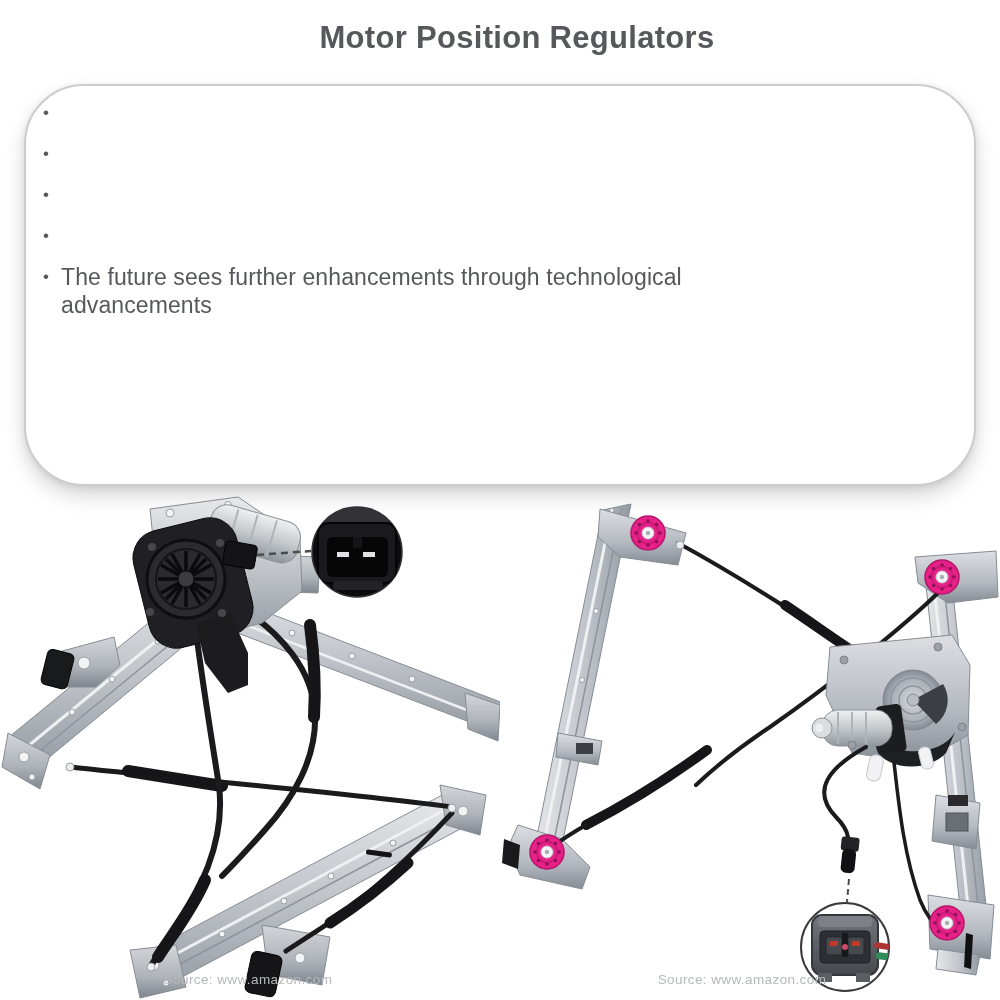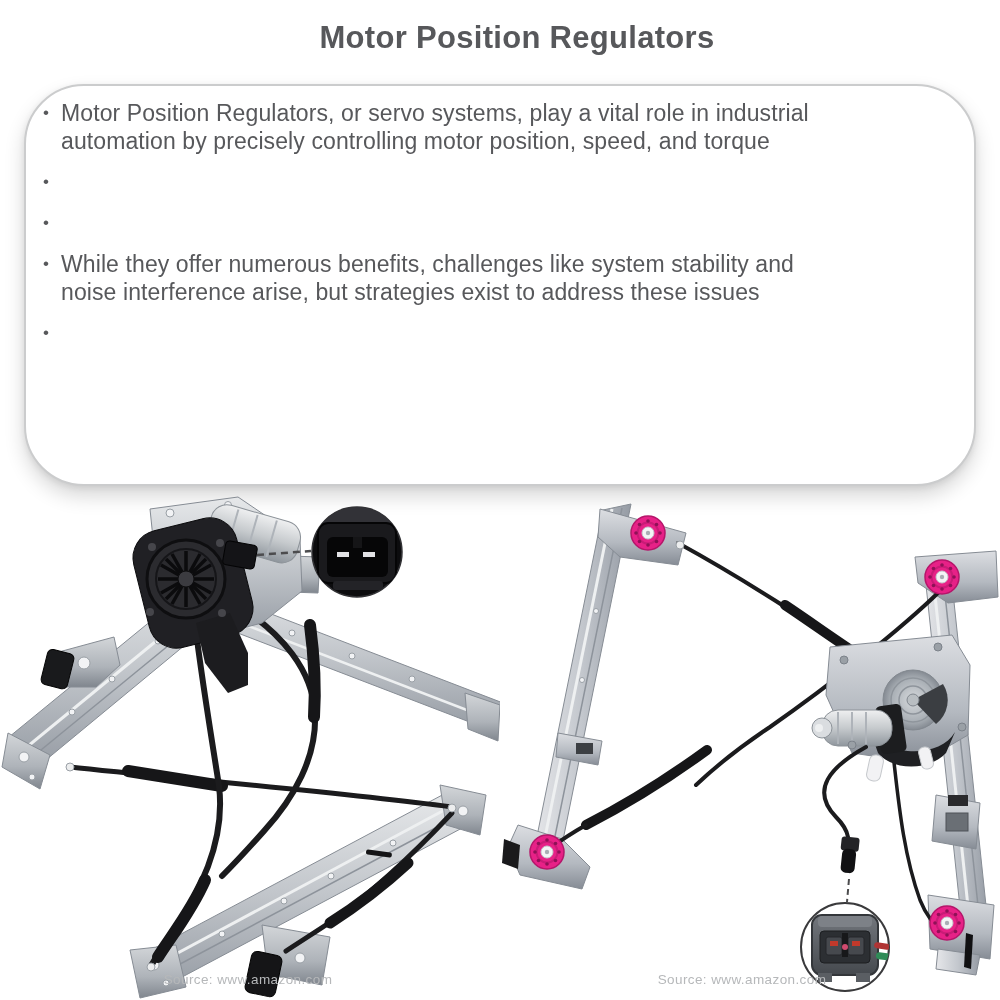--- a/index.html
+++ b/index.html
@@ -31,36 +31,34 @@
 <body>
 
 <div id="page">
 
   <div id="title">Motor Position Regulators</div>
 
   <div id="summary-box">
     <ul>
       <li>
         <span class="dot">•</span>
-        <span class="btxt">Motor Position Regulators, or servo systems, play a vital role in industrial
-automation by precisely controlling motor position, speed, and torque</span>
-      </li>
-      <li>
-        <span class="dot">•</span>
-      </li>
-      <li>
-        <span class="dot">•</span>
-      </li>
-      <li>
-        <span class="dot">•</span>
-        <span class="btxt">While they offer numerous benefits, challenges like system stability and
-noise interference arise, but strategies exist to address these issues</span>
-      </li>
-      <li>
-        <span class="dot">•</span>
+      </li>
+      <li>
+        <span class="dot">•</span>
+      </li>
+      <li>
+        <span class="dot">•</span>
+      </li>
+      <li>
+        <span class="dot">•</span>
+      </li>
+      <li>
+        <span class="dot">•</span>
+        <span class="btxt">The future sees further enhancements through technological
+advancements</span>
       </li>
     </ul>
   </div>
 
   <div id="photos">
 
     <svg id="photo-left" class="photo" viewBox="0 0 500 505">
       <defs>
         <linearGradient id="lmetal" x1="0" y1="0" x2="0" y2="1">
           <stop offset="0" stop-color="#e6e8ea"></stop>

